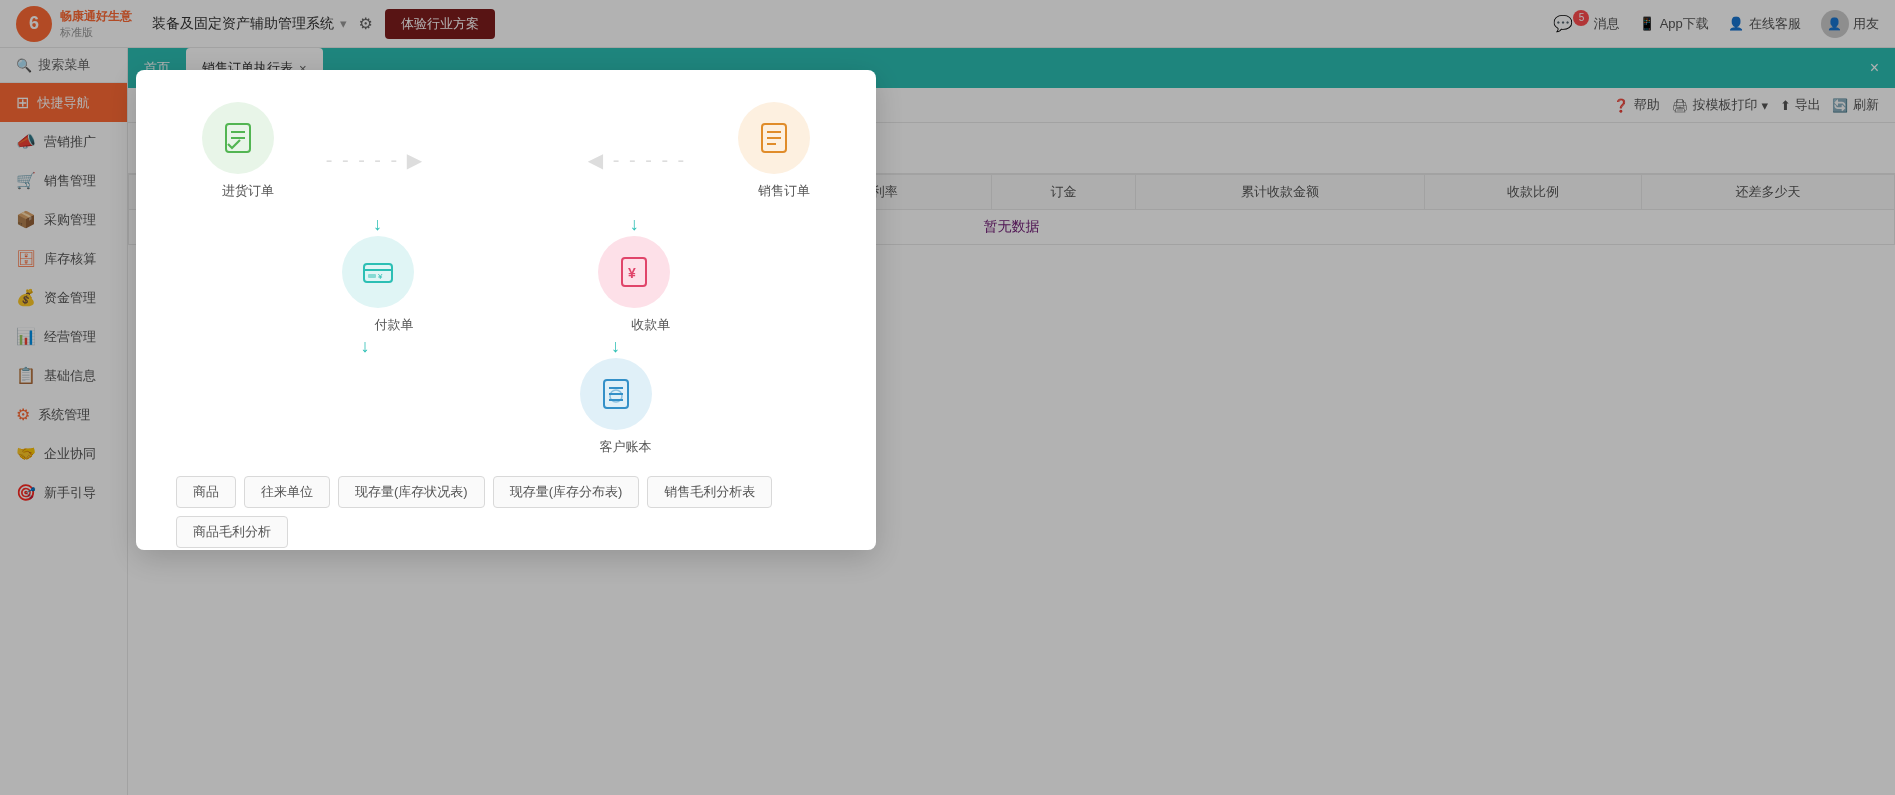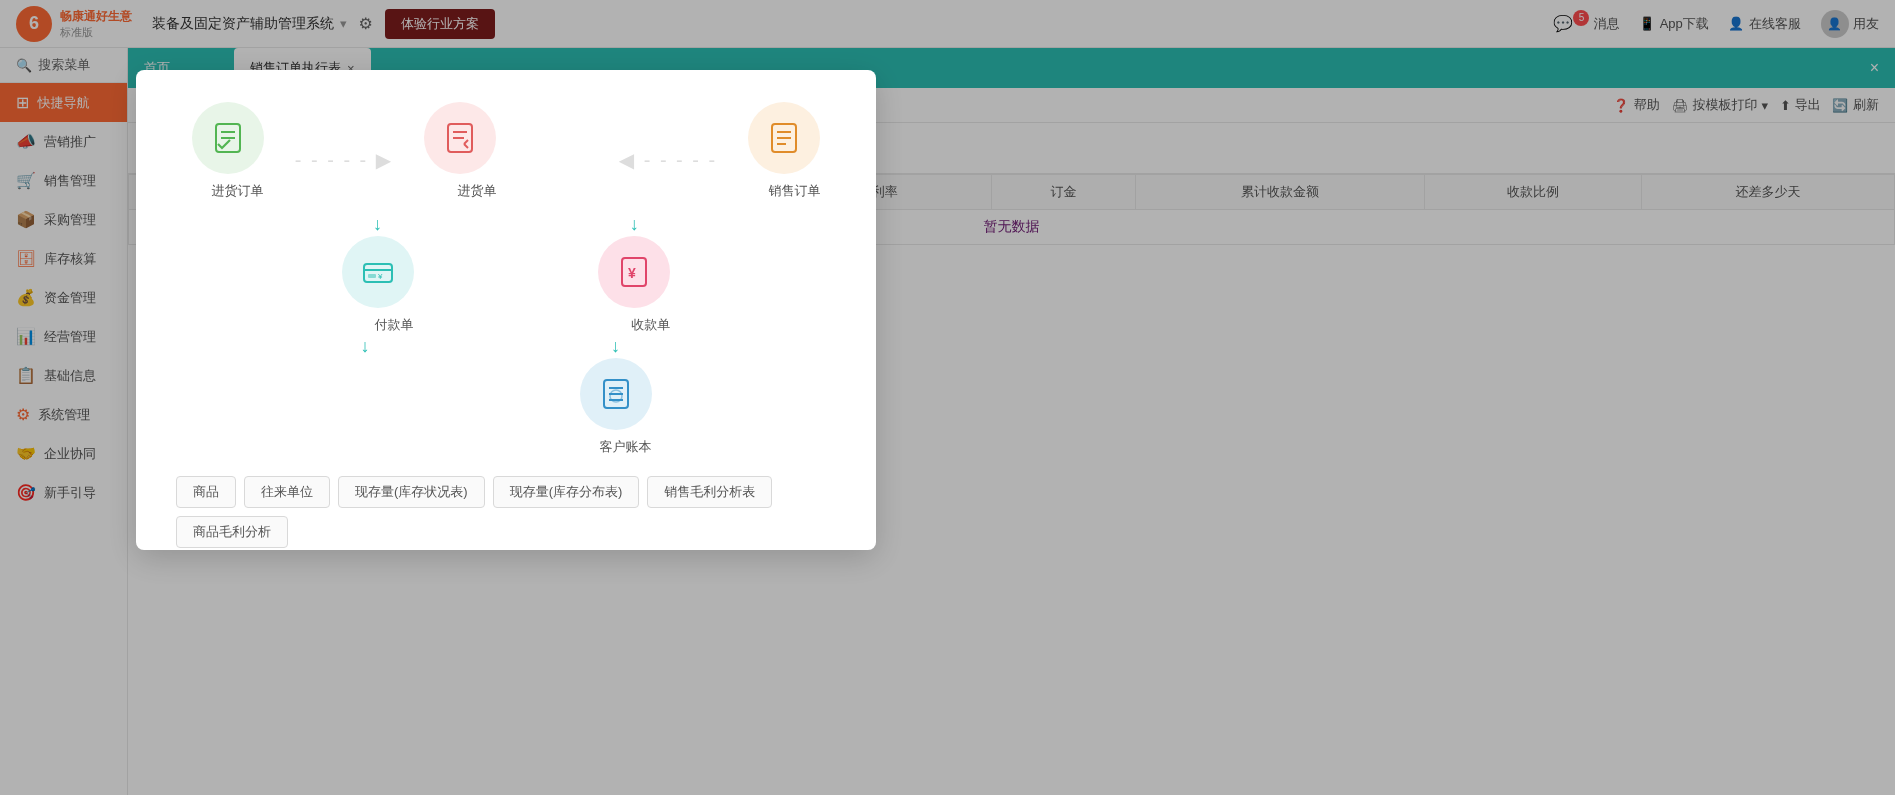--- a/index.html
+++ b/index.html
@@ -14,21 +14,21 @@
 
     
     .logo-area { display: flex; align-items: center; gap: 8px; margin-right: 20px; }
     .logo-icon { width: 36px; height: 36px; background: #ff6b35; border-radius: 50%; display: flex; align-items: center; justify-content: center; color: white; font-size: 18px; font-weight: bold; }
     .try-btn { background: #7f1d1d; color: white; border: none; padding: 6px 16px; border-radius: 4px; cursor: pointer; font-size: 13px; font-family: Liberation Serif, serif; }
     .top-bar-right { margin-left: auto; display: flex; align-items: center; gap: 20px; }
     .top-bar-right-item { display: flex; align-items: center; gap: 4px; color: #555; cursor: pointer; font-size: 13px; }
     .user-avatar { width: 28px; height: 28px; background: #ccc; border-radius: 50%; display: flex; align-items: center; justify-content: center; color: #666; font-size: 12px; }
 
     
-    .tab-bar { display: flex; align-items: center; background: #2cbfb4; height: 40px; padding: 0; flex-shrink: 0; gap: 48px; }
+    .tab-bar { display: flex; align-items: center; background: #2cbfb4; height: 40px; padding: 0; flex-shrink: 0; }
     .tab-item { padding: 0 16px; height: 40px; display: flex; align-items: center; cursor: pointer; color: rgba(255,255,255,0.85); font-size: 13px; }
     .tab-item.active { background: #fff; color: #333; border-radius: 4px 4px 0 0; }
     .tab-item.home { color: white; }
     .tab-close { margin-left: 6px; color: #666; cursor: pointer; }
     .tab-bar-right { margin-left: auto; padding-right: 16px; color: white; cursor: pointer; font-size: 16px; }
     .search-menu-btn { display: flex; align-items: center; gap: 6px; padding: 8px 16px; color: #666; cursor: pointer; font-size: 13px; border-bottom: 1px solid #f0f0f0; }
     .sidebar-item { display: flex; align-items: center; gap: 8px; padding: 10px 16px; cursor: pointer; color: #555; font-size: 13px; transition: background 0.2s; }
     .sidebar-item.active { background: #ff6b35; color: white; }
     .sidebar-item.active .sidebar-icon { color: white; }
     .sidebar-icon { font-size: 16px; color: #ff6b35; }
@@ -247,32 +247,20 @@
                 <line x1="11" y1="12" x2="25" y2="12" stroke="#52b552" stroke-width="2"></line>
                 <line x1="11" y1="18" x2="25" y2="18" stroke="#52b552" stroke-width="2"></line>
                 <polyline points="8,24 12,28 20,20" fill="none" stroke="#52b552" stroke-width="2.2"></polyline>
               </svg>
           </div>
           <div class="flow-label">进货订单</div>
         </div>
 
         <div style="padding-bottom:28px;color:#ddd;font-size:20px;letter-spacing:2px;">- - - - - ▶</div>
 
-        <div class="flow-node">
-          <div class="flow-circle" style="background:#fde8e8; width:72px;height:72px;border-radius:50%;display:flex;align-items:center;justify-content:center;">
-            <svg width="36" height="36" viewBox="0 0 36 36">
-                <rect x="6" y="4" width="24" height="28" rx="3" fill="none" stroke="#e05c5c" stroke-width="2"></rect>
-                <line x1="11" y1="12" x2="25" y2="12" stroke="#e05c5c" stroke-width="2"></line>
-                <line x1="11" y1="18" x2="22" y2="18" stroke="#e05c5c" stroke-width="2"></line>
-                <line x1="22" y1="24" x2="26" y2="20" stroke="#e05c5c" stroke-width="2"></line>
-                <line x1="22" y1="24" x2="26" y2="28" stroke="#e05c5c" stroke-width="2"></line>
-              </svg>
-          </div>
-          <div class="flow-label">进货单</div>
-        </div>
 
         <div style="width:60px;"></div>
 
 
         <div style="padding-bottom:28px;color:#ddd;font-size:20px;letter-spacing:2px;">◀ - - - - -</div>
 
         <div class="flow-node">
           <div class="flow-circle" style="background:#fdf0e0; width:72px;height:72px;border-radius:50%;display:flex;align-items:center;justify-content:center;">
             <svg width="36" height="36" viewBox="0 0 36 36">
                 <rect x="6" y="4" width="24" height="28" rx="3" fill="none" stroke="#e08c2a" stroke-width="2"></rect>

